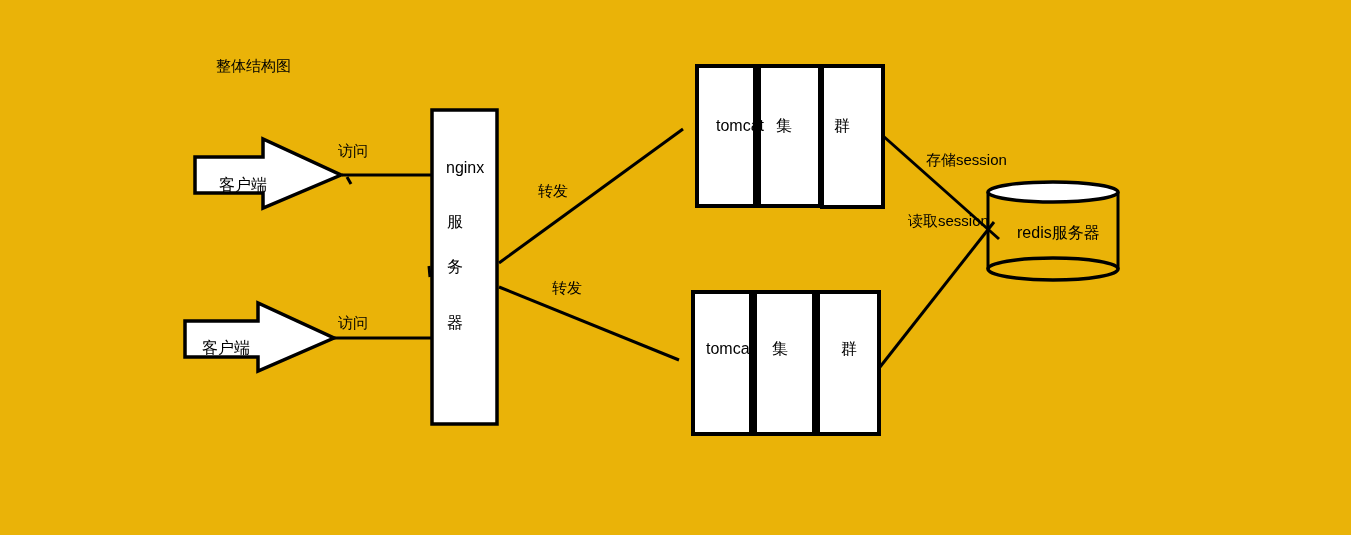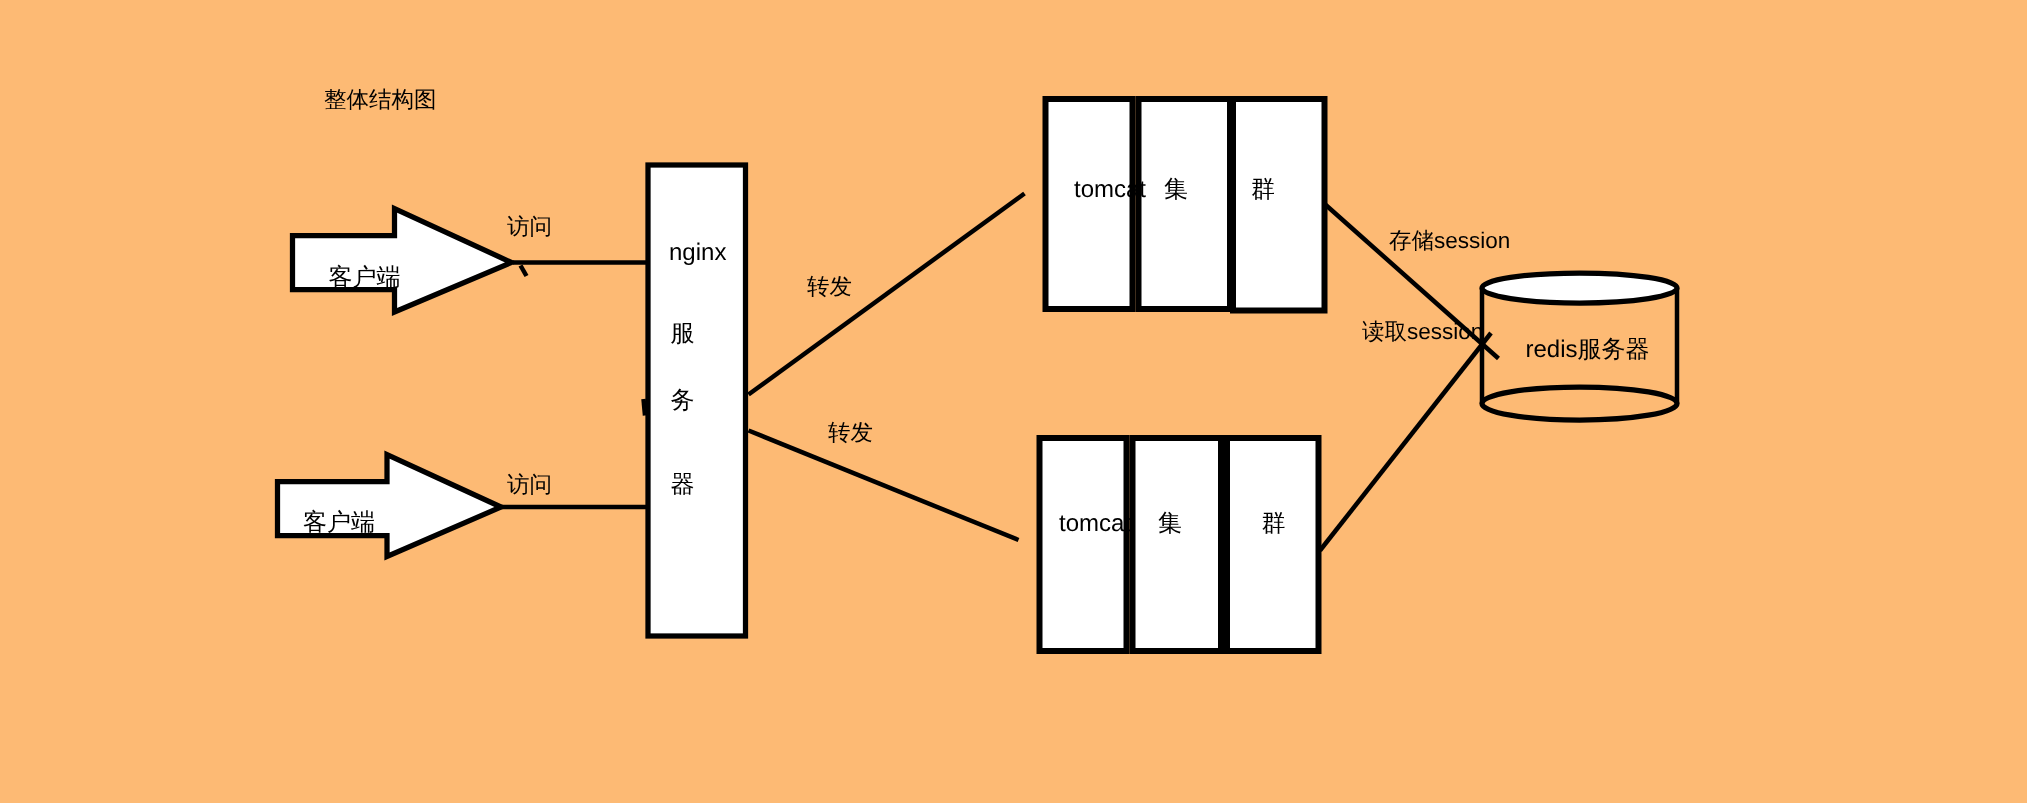--- a/index.html
+++ b/index.html
@@ -4,21 +4,21 @@
 <style>
   html, body {
     margin: 0;
     padding: 0;
     background: #ffffff;
   }
   #stage {
     position: relative;
     width: 1351px;
     height: 535px;
-    background: #fdba74;
+    background: #eab308;
     overflow: hidden;
     font-family: "Liberation Sans", sans-serif;
   }
   svg text {
     font-family: "Liberation Sans", sans-serif;
     fill: #000000;
   }
   .lbl-sm { font-size: 15px; }
   .lbl-md { font-size: 16px; }
   .shape {

